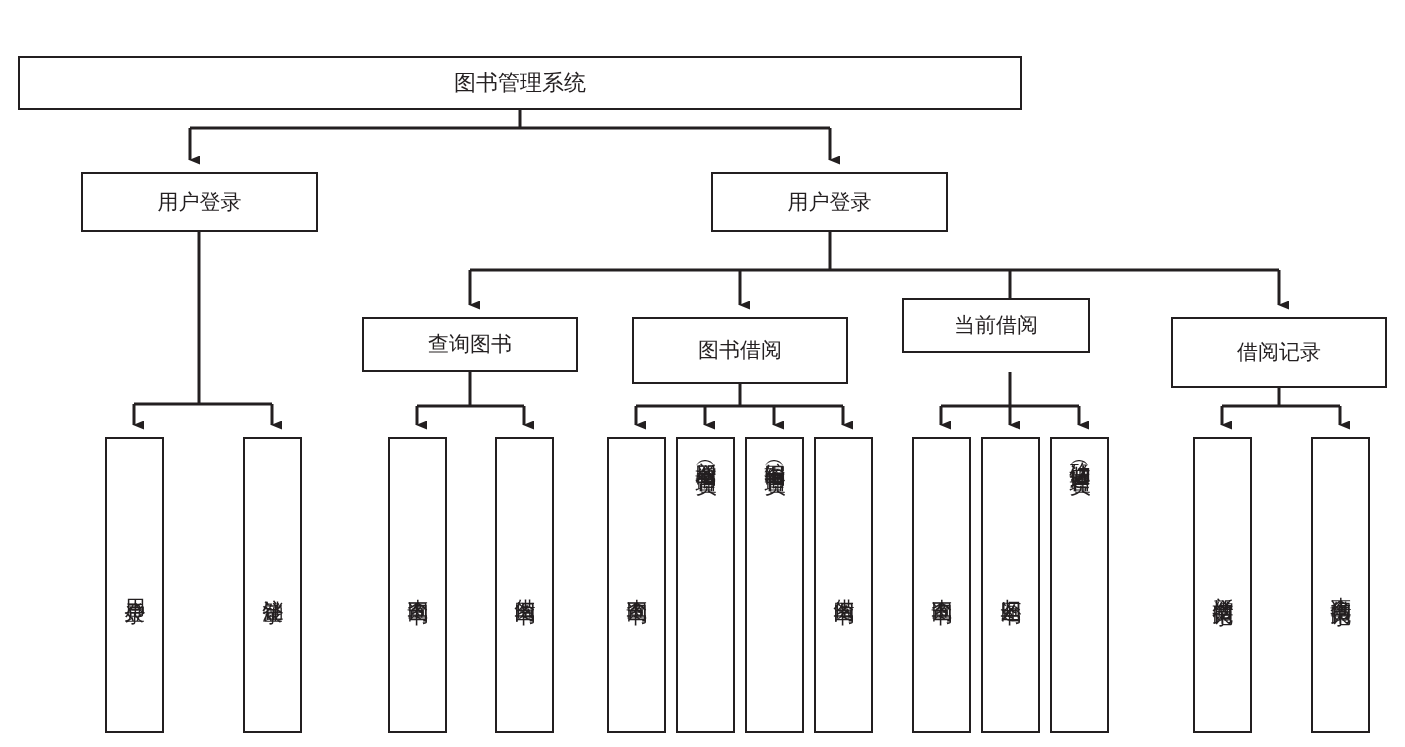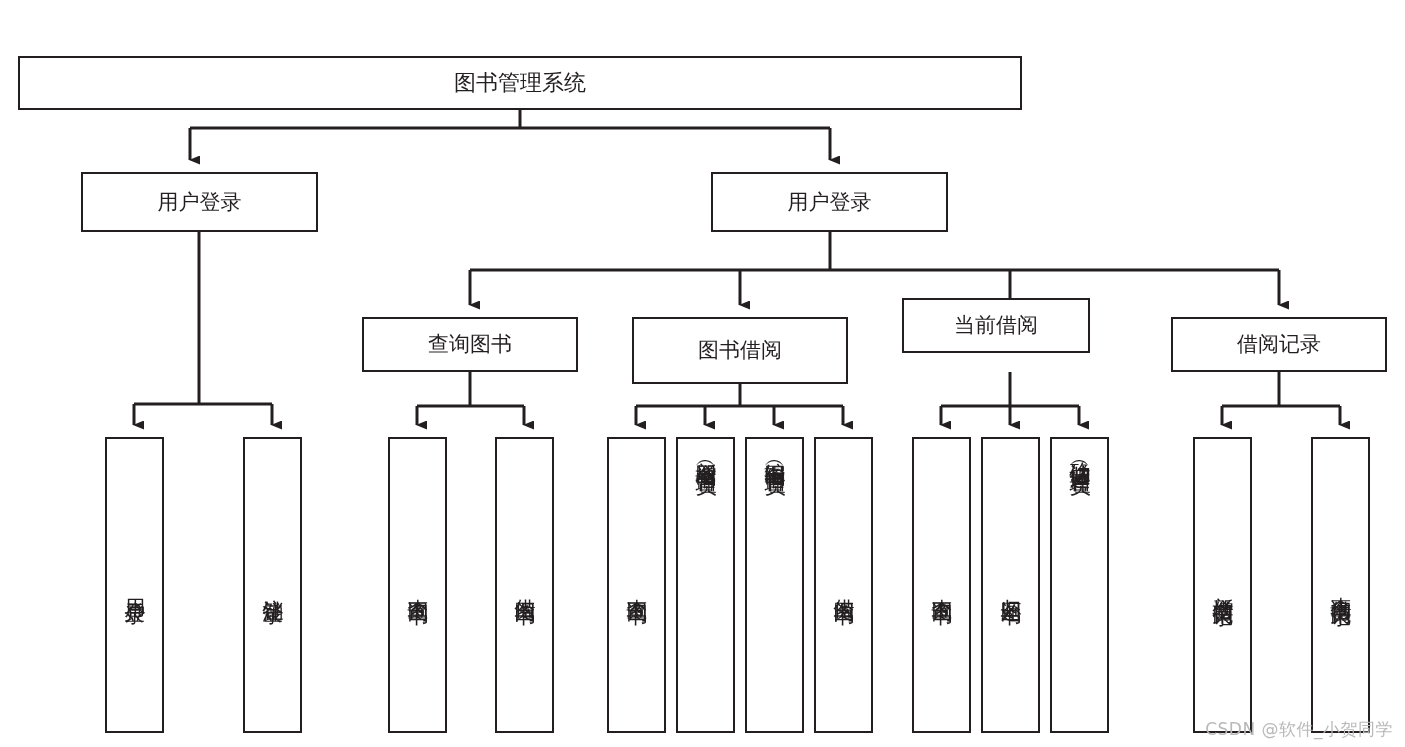--- a/index.html
+++ b/index.html
@@ -141,21 +141,21 @@
 
   <div class="node horiz" style="left:362px; top:317px; width:216px; height:55px;">
     <span>查询图书</span>
   </div>
   <div class="node horiz" style="left:632px; top:317px; width:216px; height:67px;">
     <span>图书借阅</span>
   </div>
   <div class="node horiz" style="left:902px; top:298px; width:188px; height:55px;">
     <span>当前借阅</span>
   </div>
-  <div class="node horiz" style="left:1171px; top:317px; width:216px; height:55px;">
+  <div class="node horiz" style="left:1171px; top:317px; width:216px; height:71px;">
     <span>借阅记录</span>
   </div>
 
   <div class="node leaf" style="left:105px; top:437px; width:59px; height:296px;">
     <div class="leaf-inner">
         <span class="vtext">用户登录</span>
       </div>
   </div>
   <div class="node leaf" style="left:243px; top:437px; width:59px; height:296px;">
     <div class="leaf-inner">
@@ -215,15 +215,14 @@
     <div class="leaf-inner">
         <span class="vtext">新增借阅记录</span>
       </div>
   </div>
   <div class="node leaf" style="left:1311px; top:437px; width:59px; height:296px;">
     <div class="leaf-inner">
         <span class="vtext">查询借阅记录</span>
       </div>
   </div>
 
-  <div id="watermark">CSDN @软件_小贺同学</div>
 
 </div>
 
 </body></html>

